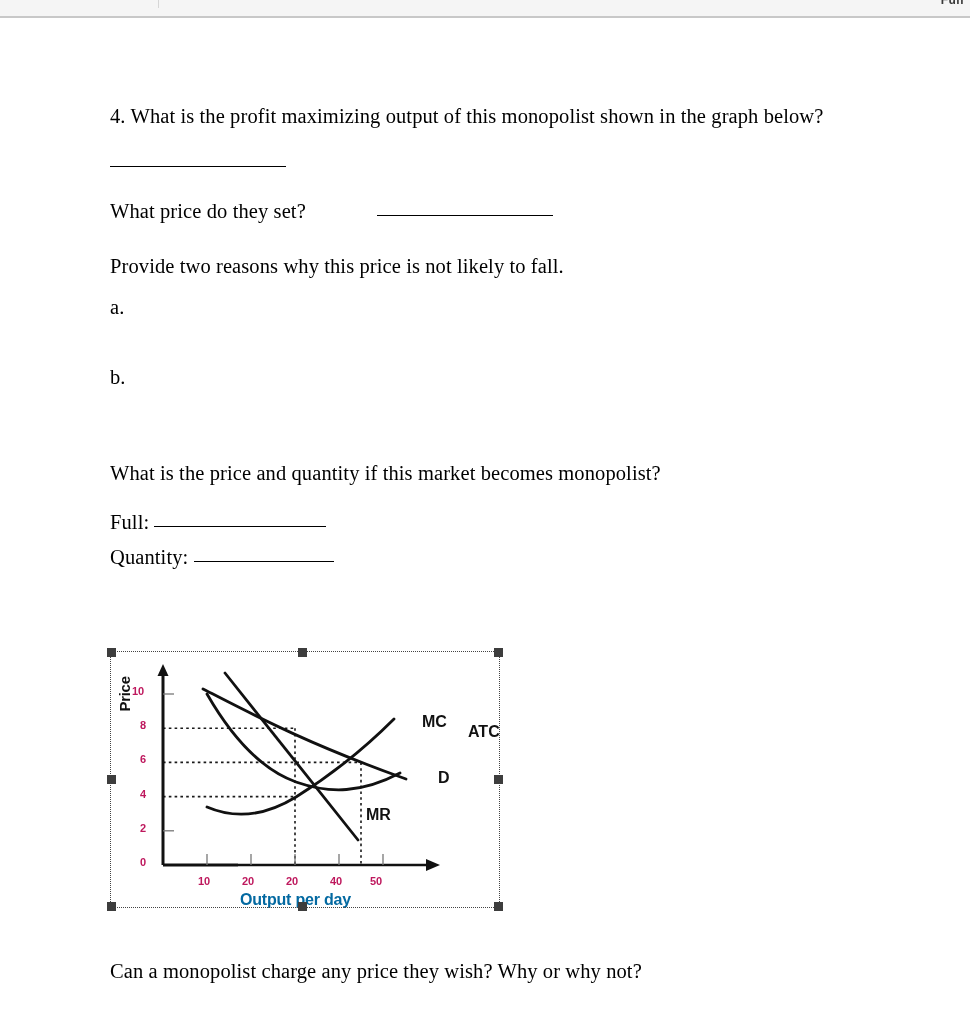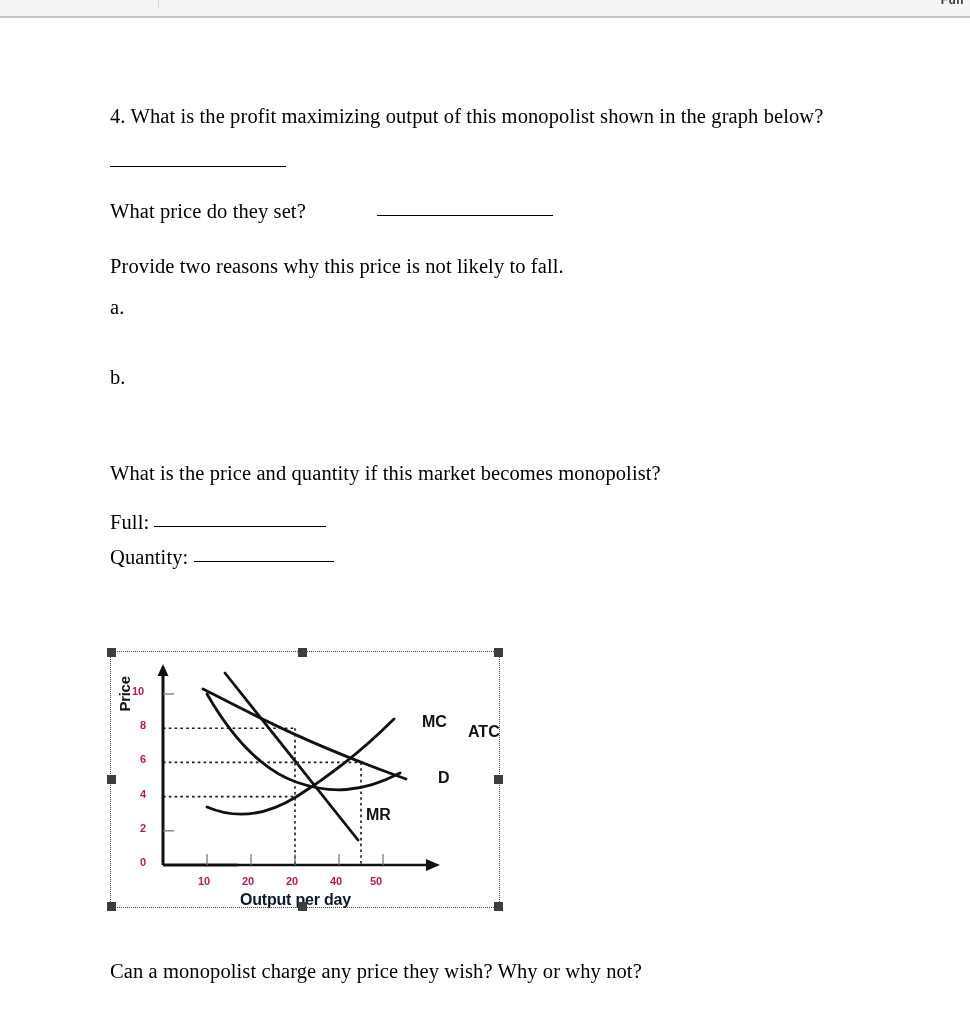--- a/index.html
+++ b/index.html
@@ -116,21 +116,21 @@
     color: #111;
     letter-spacing: -0.3px;
   }
   .axis-title-output {
     position: absolute;
     left: 130px;
     top: 240px;
     font-family: "Liberation Sans", sans-serif;
     font-size: 16px;
     font-weight: bold;
-    color: #0f172a;
+    color: #0369a1;
     letter-spacing: -0.2px;
     white-space: nowrap;
   }
   .tick-lbl {
     position: absolute;
     font-family: "Liberation Sans", sans-serif;
     font-size: 11px;
     font-weight: bold;
     color: #be185d;
   }

